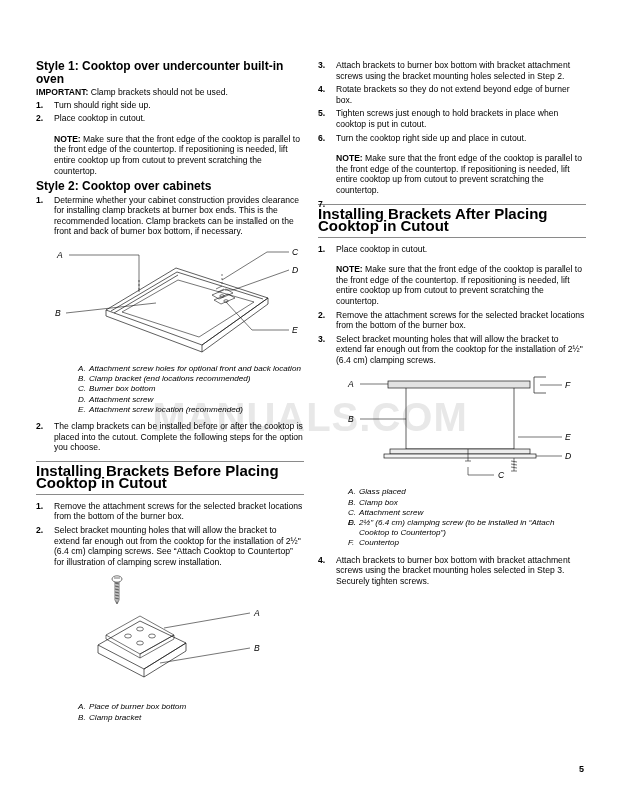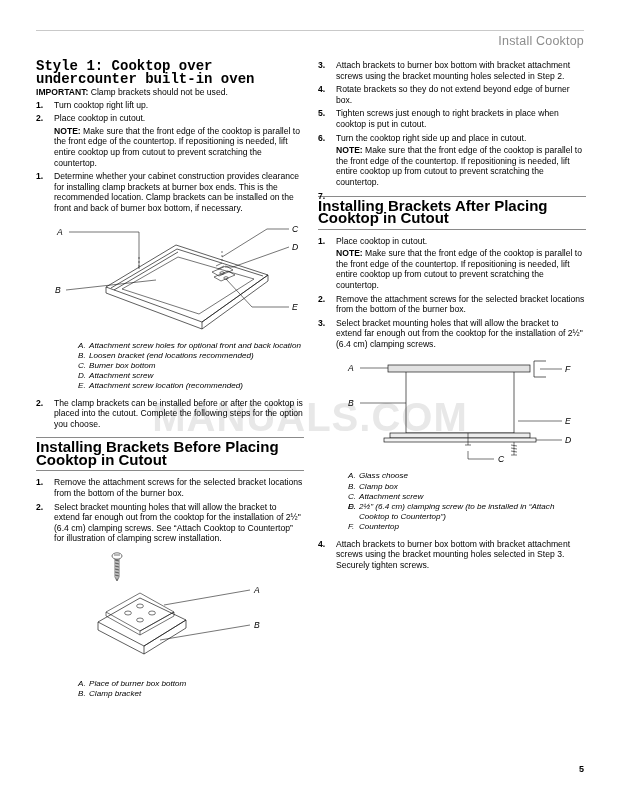--- a/index.html
+++ b/index.html
@@ -49,25 +49,24 @@
     letter-spacing:0.2px;
   }
 
   
   .col{position:absolute;top:60px;width:268px;z-index:1;}
   .col-left{left:36px;}
   .col-right{left:318px;}
 
   
   .style-head{
-    font-size:14px;
+    font-size:12px;
     font-weight:bold;
     line-height:12.5px;
     margin:0 0 2px 0;
-    font-family:Liberation Mono, monospace;
   }
   .section-head{
     font-size:15px;
     font-weight:bold;
     line-height:12.5px;
     margin:0;
     padding:3px 0 4px 0;
   }
   .rule-top{border-top:1.6px solid #8a8a8a;margin-top:8px;}
   .rule-bot{border-bottom:1.6px solid #8a8a8a;margin-bottom:6px;}
@@ -91,21 +90,21 @@
     margin-bottom:3px;
   }
   ol.steps > li .num{
     position:absolute;left:0;top:0;
     font-weight:bold;
     width:14px;
     text-align:left;
   }
   .note{
     display:block;
-    margin-top:2px;
+    margin-top:10px;
   }
   .note b{font-weight:bold;}
 
   .legend{
     margin:4px 0 6px 0;
     padding-left:42px;
   }
   .legend .litem{
     font-size:8.1px;
     font-style:italic;
@@ -139,43 +138,40 @@
     z-index:2;
   }
 </style>
 </head>
 <body>
 
 <div class="page">
 
   <div class="watermark">MANUALS.COM</div>
 
-  <div class="header">
-    <div class="header-rule"></div>
-    <div class="header-title">Install Cooktop</div>
-  </div>
 
   <div class="col col-left">
 
     <div class="style-head">Style 1: Cooktop over undercounter built-in oven</div>
 
     <div class="para"><b>IMPORTANT:</b><span> Clamp brackets should not be used.</span></div>
 
     <ol class="steps">
       <li>
         <span class="num">1.</span>
-        <span>Turn cooktop right lift up.</span>
+        <span>Turn should right side up.</span>
       </li>
       <li>
         <span class="num">2.</span>
         <span>Place cooktop in cutout.</span>
         <span class="note"><b>NOTE:</b><span> Make sure that the front edge of the cooktop is parallel to the front edge of the countertop. If repositioning is needed, lift entire cooktop up from cutout to prevent scratching the countertop.</span></span>
       </li>
     </ol>
 
+    <div class="style-head" style="margin-top:4px;">Style 2: Cooktop over cabinets</div>
 
     <ol class="steps">
       <li>
         <span class="num">1.</span>
         <span>Determine whether your cabinet construction provides clearance for installing clamp brackets at burner box ends. This is the recommended location. Clamp brackets can be installed on the front and back of burner box bottom, if necessary.</span>
       </li>
     </ol>
 
     <div class="figure">
       <svg width="268" height="120" viewBox="0 0 268 120">
@@ -215,21 +211,21 @@
         <text class="figlabel" x="21" y="18">A</text>
         <text class="figlabel" x="19" y="76">B</text>
         <text class="figlabel" x="256" y="15">C</text>
         <text class="figlabel" x="256" y="33">D</text>
         <text class="figlabel" x="256" y="93">E</text>
       </svg>
     </div>
 
     <div class="legend">
       <div class="litem"><span class="lkey">A.</span><span>Attachment screw holes for optional front and back location</span></div>
-      <div class="litem"><span class="lkey">B.</span><span>Loosen bracket (end locations recommended)</span></div>
+      <div class="litem"><span class="lkey">B.</span><span>Clamp bracket (end locations recommended)</span></div>
       <div class="litem"><span class="lkey">C.</span><span>Burner box bottom</span></div>
       <div class="litem"><span class="lkey">D.</span><span>Attachment screw</span></div>
       <div class="litem"><span class="lkey">E.</span><span>Attachment screw location (recommended)</span></div>
     </div>
 
     <ol class="steps">
       <li>
         <span class="num">2.</span>
         <span>The clamp brackets can be installed before or after the cooktop is placed into the cutout. Complete the following steps for the option you choose.</span>
       </li>
@@ -296,21 +292,21 @@
       <li>
         <span class="num">3.</span>
         <span>Attach brackets to burner box bottom with bracket attachment screws using the bracket mounting holes selected in Step 2.</span>
       </li>
       <li>
         <span class="num">4.</span>
         <span>Rotate brackets so they do not extend beyond edge of burner box.</span>
       </li>
       <li>
         <span class="num">5.</span>
-        <span>Tighten screws just enough to right brackets in place when cooktop is put in cutout.</span>
+        <span>Tighten screws just enough to hold brackets in place when cooktop is put in cutout.</span>
       </li>
       <li>
         <span class="num">6.</span>
         <span>Turn the cooktop right side up and place in cutout.</span>
         <span class="note"><b>NOTE:</b><span> Make sure that the front edge of the cooktop is parallel to the front edge of the countertop. If repositioning is needed, lift entire cooktop up from cutout to prevent scratching the countertop.</span></span>
       </li>
       <li>
         <span class="num">7.</span>
       </li>
     </ol>
@@ -374,21 +370,21 @@
         <text class="figlabel" x="30" y="16">A</text>
         <text class="figlabel" x="30" y="51">B</text>
         <text class="figlabel" x="180" y="107">C</text>
         <text class="figlabel" x="247" y="88">D</text>
         <text class="figlabel" x="247" y="69">E</text>
         <text class="figlabel" x="247" y="17">F</text>
       </svg>
     </div>
 
     <div class="legend right">
-      <div class="litem"><span class="lkey">A.</span><span>Glass choose</span></div>
+      <div class="litem"><span class="lkey">A.</span><span>Glass placed</span></div>
       <div class="litem"><span class="lkey">B.</span><span>Clamp box</span></div>
       <div class="litem"><span class="lkey">C.</span><span>Attachment screw</span></div>
       <div class="litem"><span class="lkey">D.</span></div>
       <div class="litem"><span class="lkey">E.</span><span>2½" (6.4 cm) clamping screw (to be installed in “Attach Cooktop to Countertop”)</span></div>
       <div class="litem"><span class="lkey">F.</span><span>Countertop</span></div>
     </div>
 
     <ol class="steps" style="margin-top:4px;">
       <li>
         <span class="num">4.</span>

